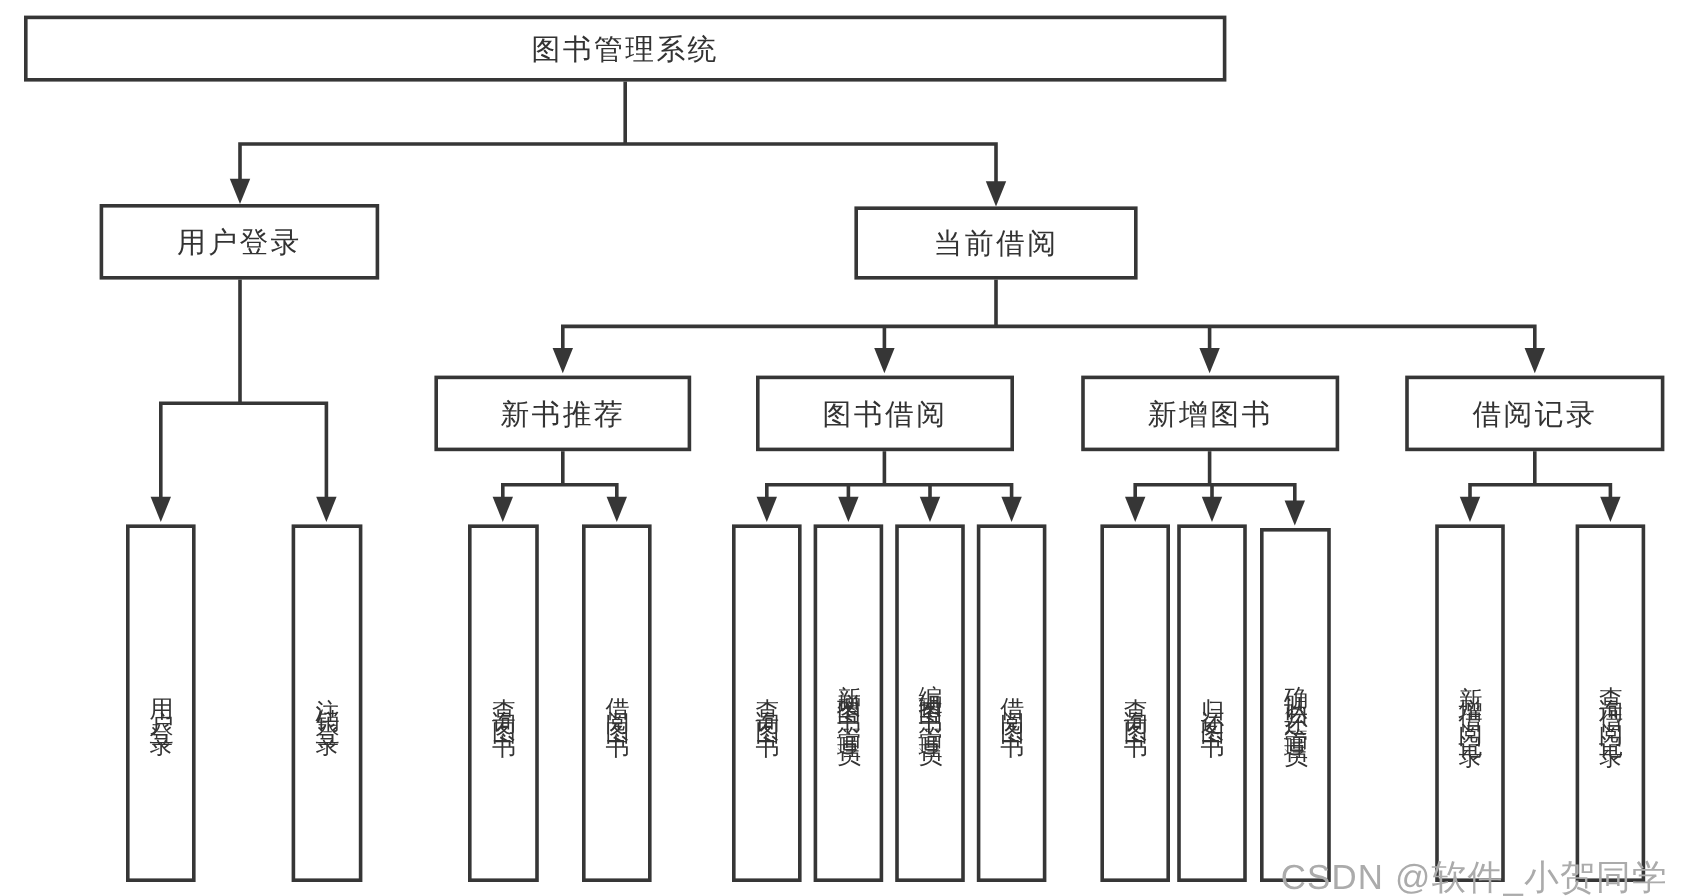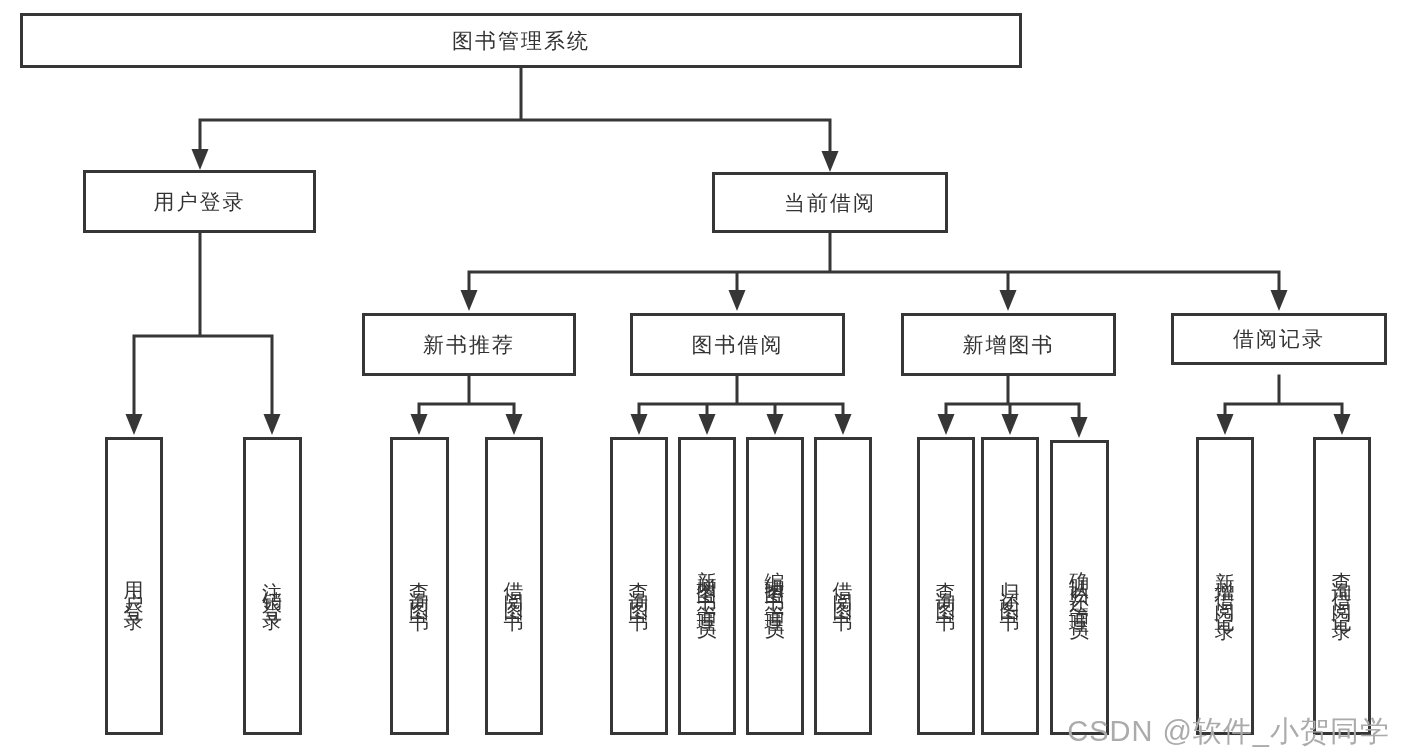--- a/index.html
+++ b/index.html
@@ -20,21 +20,21 @@
   .box {
     position: absolute;
     box-sizing: border-box;
     border: 3px solid #363636;
     background: #ffffff;
     display: flex;
     align-items: center;
     justify-content: center;
   }
   .box.h .lbl {
-    font-size: 21px;
+    font-size: 24px;
     color: #333333;
     letter-spacing: 2px;
     white-space: nowrap;
   }
   .box.v .vlbl {
     writing-mode: vertical-rl;
     font-size: 20px;
     color: #333333;
     letter-spacing: 10px;
     line-height: 1;
@@ -121,21 +121,21 @@
 
   <div class="box h" style="left:630px;top:313px;width:215px;height:63px">
     <span class="lbl">图书借阅</span>
   </div>
   <div class="box h" style="left:362px;top:313px;width:214px;height:63px">
     <span class="lbl">新书推荐</span>
   </div>
   <div class="box h" style="left:901px;top:313px;width:215px;height:63px">
     <span class="lbl">新增图书</span>
   </div>
-  <div class="box h" style="left:1171px;top:313px;width:216px;height:52px">
+  <div class="box h" style="left:1171px;top:313px;width:216px;height:63px">
     <span class="lbl">借阅记录</span>
   </div>
 
   <div class="box v" style="left:105px;top:437px;width:58px;height:298px">
     <span class="vlbl">用户登录</span>
   </div>
   <div class="box v" style="left:243px;top:437px;width:59px;height:298px">
     <span class="vlbl">注销登录</span>
   </div>
 

